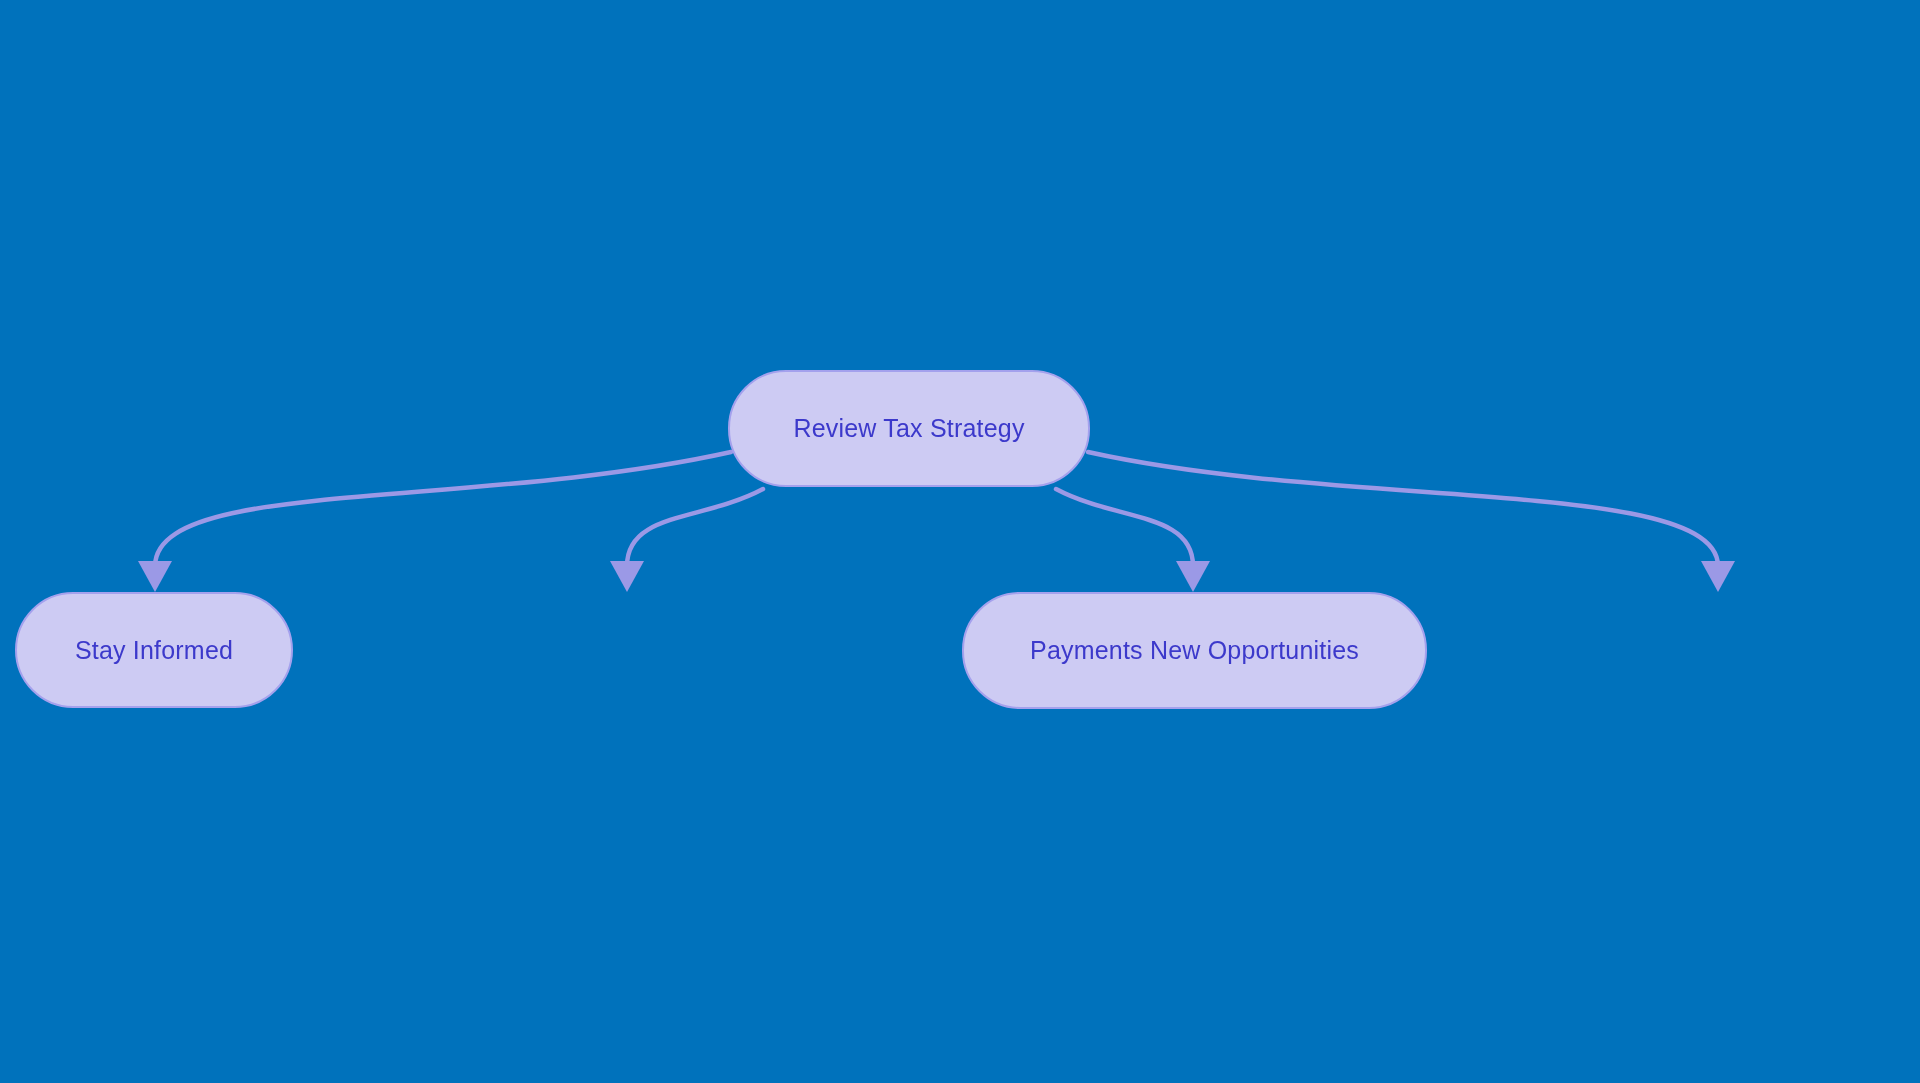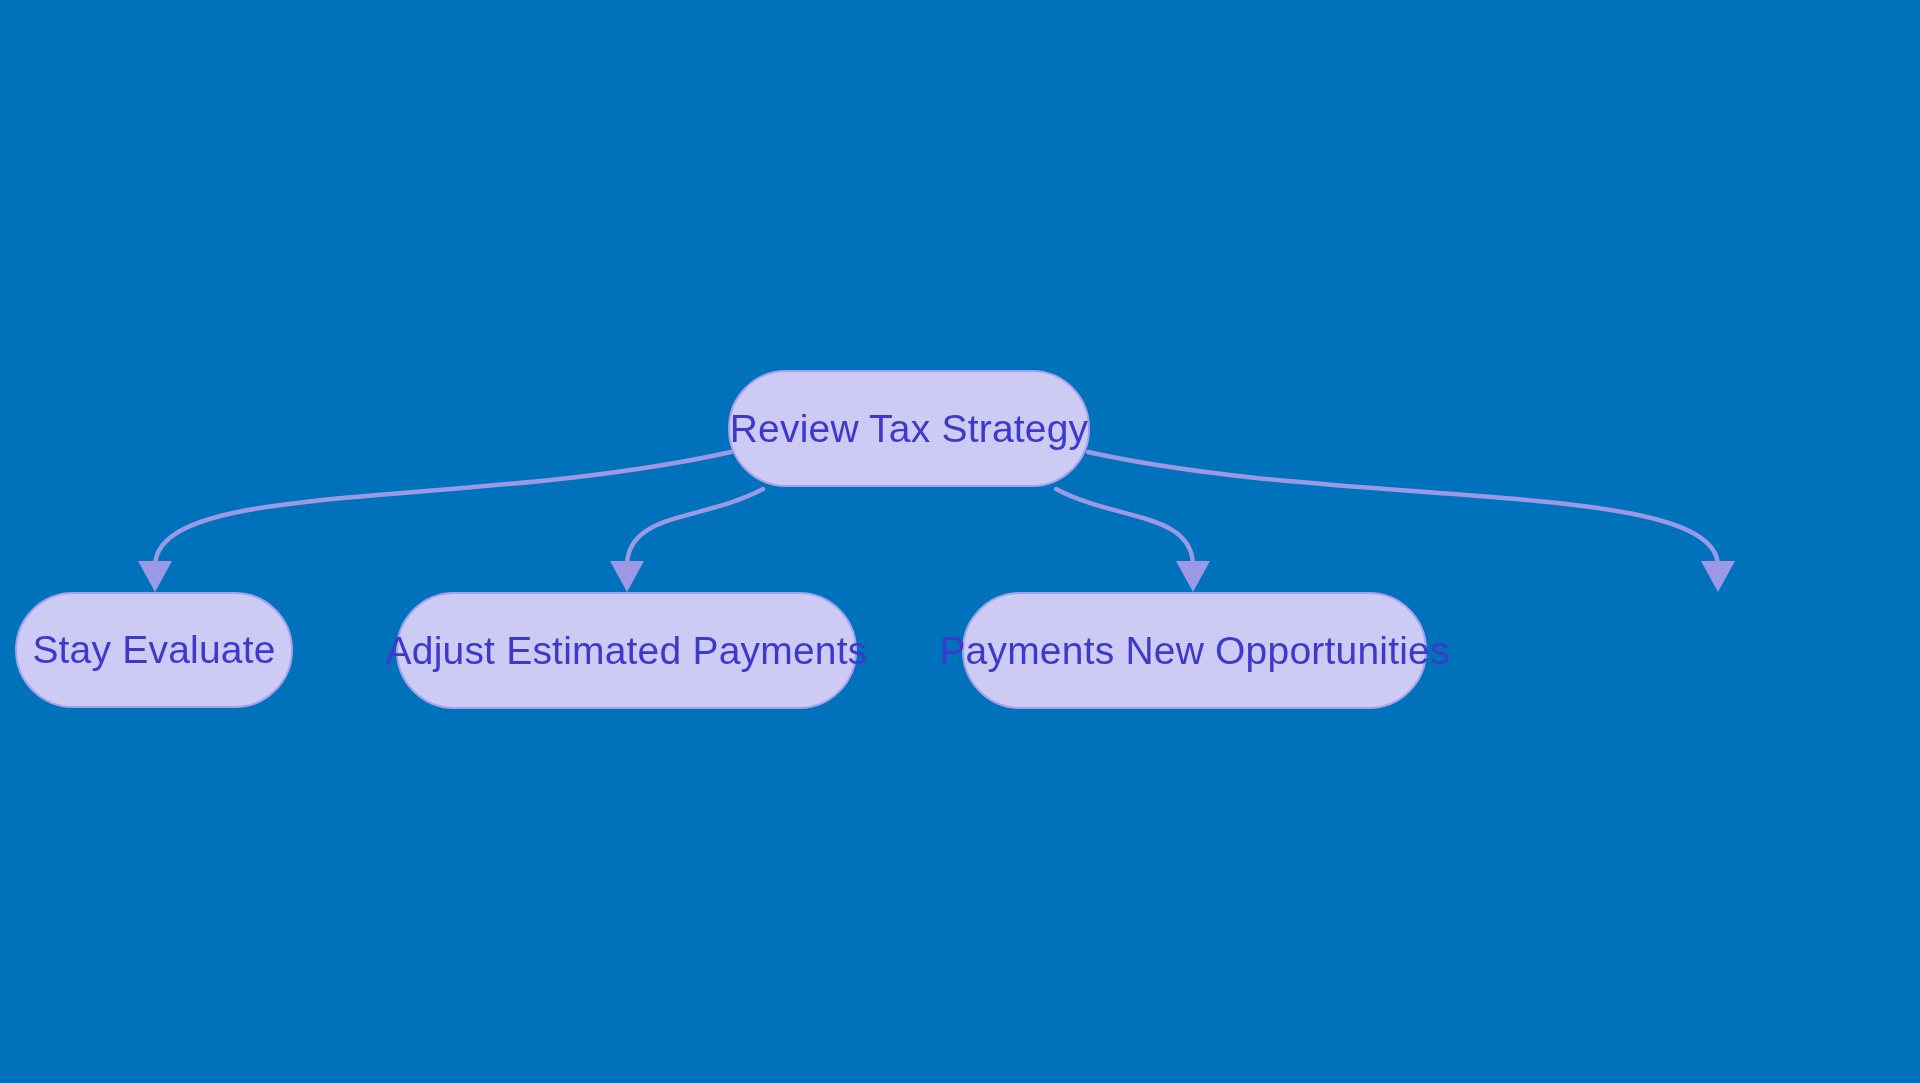--- a/index.html
+++ b/index.html
@@ -35,21 +35,21 @@
     box-sizing: border-box;
     background: var(--node-fill, #CDCBF3);
     border: 2px solid var(--node-border, #A4A1ED);
     border-radius: 58px;
     display: flex;
     align-items: center;
     justify-content: center;
   }
   .node-label {
     color: var(--text-color, #3C39CB);
-    font-size: 39px;
+    font-size: 25px;
     font-weight: 400;
     white-space: nowrap;
     letter-spacing: 0.2px;
   }
   .node-root  { left: 728px;  top: 370px; width: 362px; height: 117px; }
   .node-c0    { left: 15px;   top: 592px; width: 278px; height: 116px; }
   .node-c1    { left: 396px;  top: 592px; width: 461px; height: 117px; }
   .node-c2    { left: 962px;  top: 592px; width: 465px; height: 117px; }
   .node-c3    { left: 1530px; top: 592px; width: 377px; height: 116px; }
 </style>
@@ -71,25 +71,22 @@
 
     <path class="edge-path" d="M 1088 452 C 1350 510, 1717 478, 1718 566"></path>
     <polygon class="arrowhead" points="1701,561 1735,561 1718,592"></polygon>
   </svg>
 
   <div class="node node-root">
     <span class="node-label">Review Tax Strategy</span>
   </div>
 
   <div class="node node-c0">
-    <span class="node-label">Stay Evaluate</span>
+    <span class="node-label">Stay Informed</span>
   </div>
 
-  <div class="node node-c1">
-    <span class="node-label">Adjust Estimated Payments</span>
-  </div>
 
   <div class="node node-c2">
     <span class="node-label">Payments New Opportunities</span>
   </div>
 
 
 </div>
 
 </body></html>

